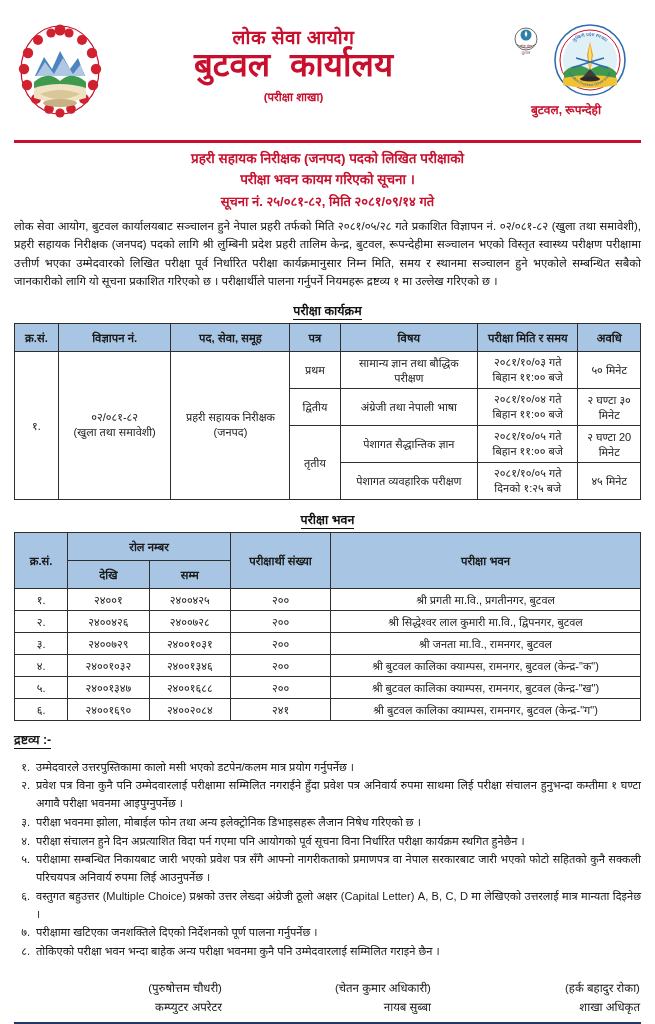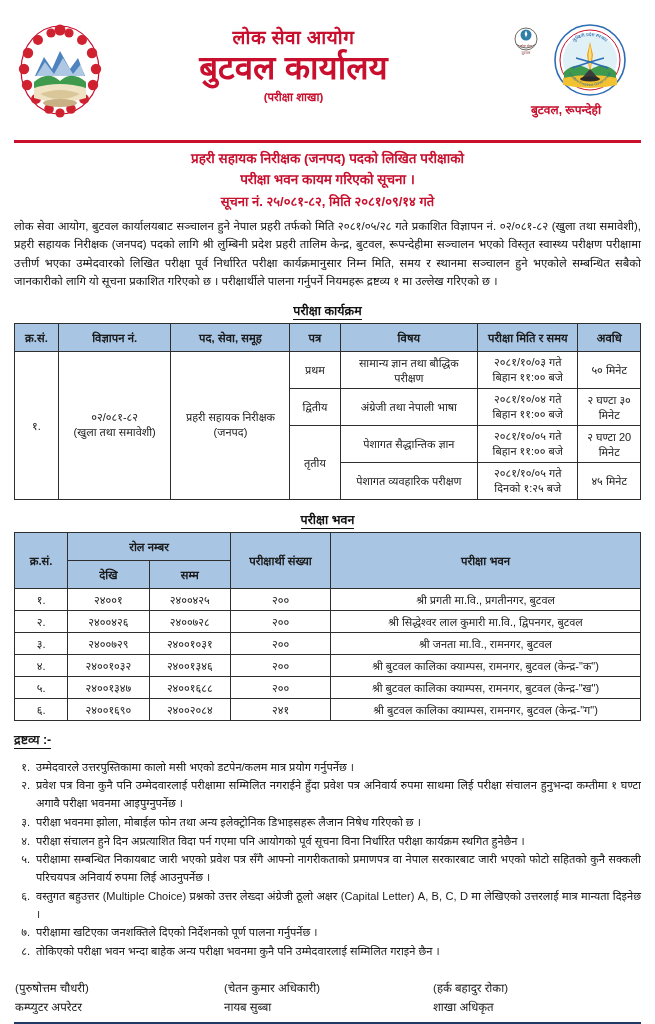--- a/index.html
+++ b/index.html
@@ -51,21 +51,21 @@
     font-weight: bold;
     letter-spacing: .5px;
     line-height: 1.1;
   }
   .office-name {
     color: #c8102e;
     font-size: 33px;
     font-weight: bold;
     line-height: 1.12;
     margin-top: 1px;
-    font-family: Liberation Sans, sans-serif;
+    font-family: Liberation Mono, monospace;
   }
   .branch-name {
     color: #c8102e;
     font-size: 11.5px;
     font-weight: bold;
     margin-top: 2px;
   }
   .emblem-right {
     width: 150px;
     flex: 0 0 150px;
@@ -194,21 +194,21 @@
     flex: 0 0 16px;
     text-align: right;
   }
   ol.notes-list li .txt { flex: 1 1 auto; }
 
   
   .signatures {
     display: flex;
     justify-content: space-around;
     margin-top: 18px;
-    text-align: left;
+    text-align: right;
   }
   .sig-block { font-size: 11.5px; line-height: 1.7; width: 33%; }
   .sig-name { }
   .sig-post { }
 
   .rule-dark {
     height: 2px;
     background: #1f3864;
     margin: 4px 0 4px 0;
   }

